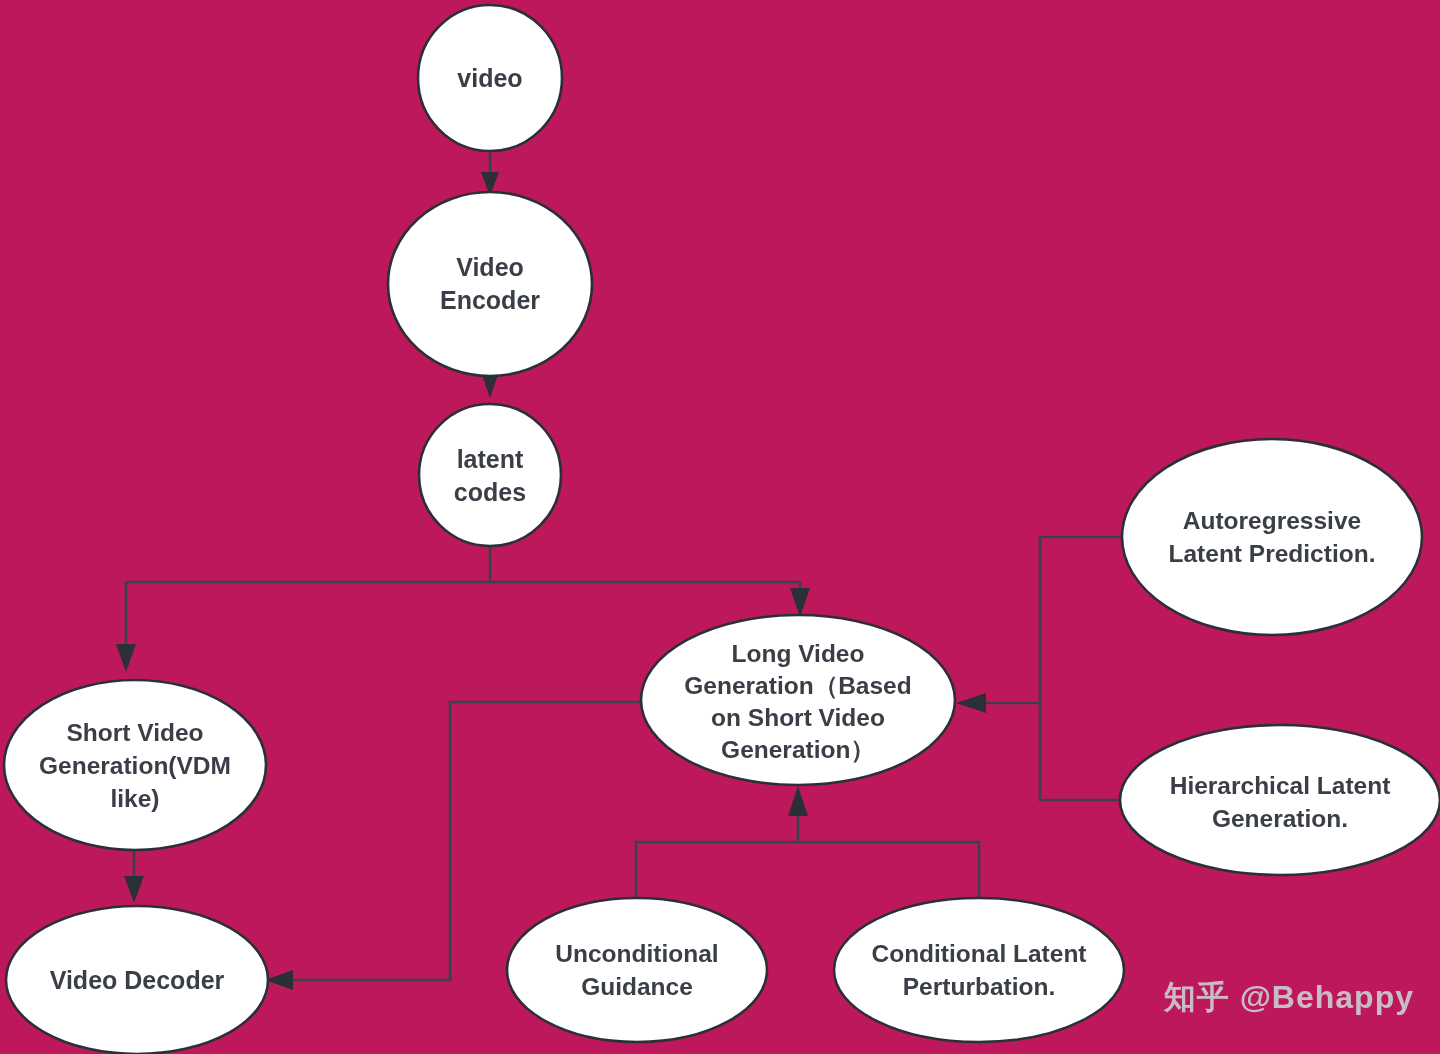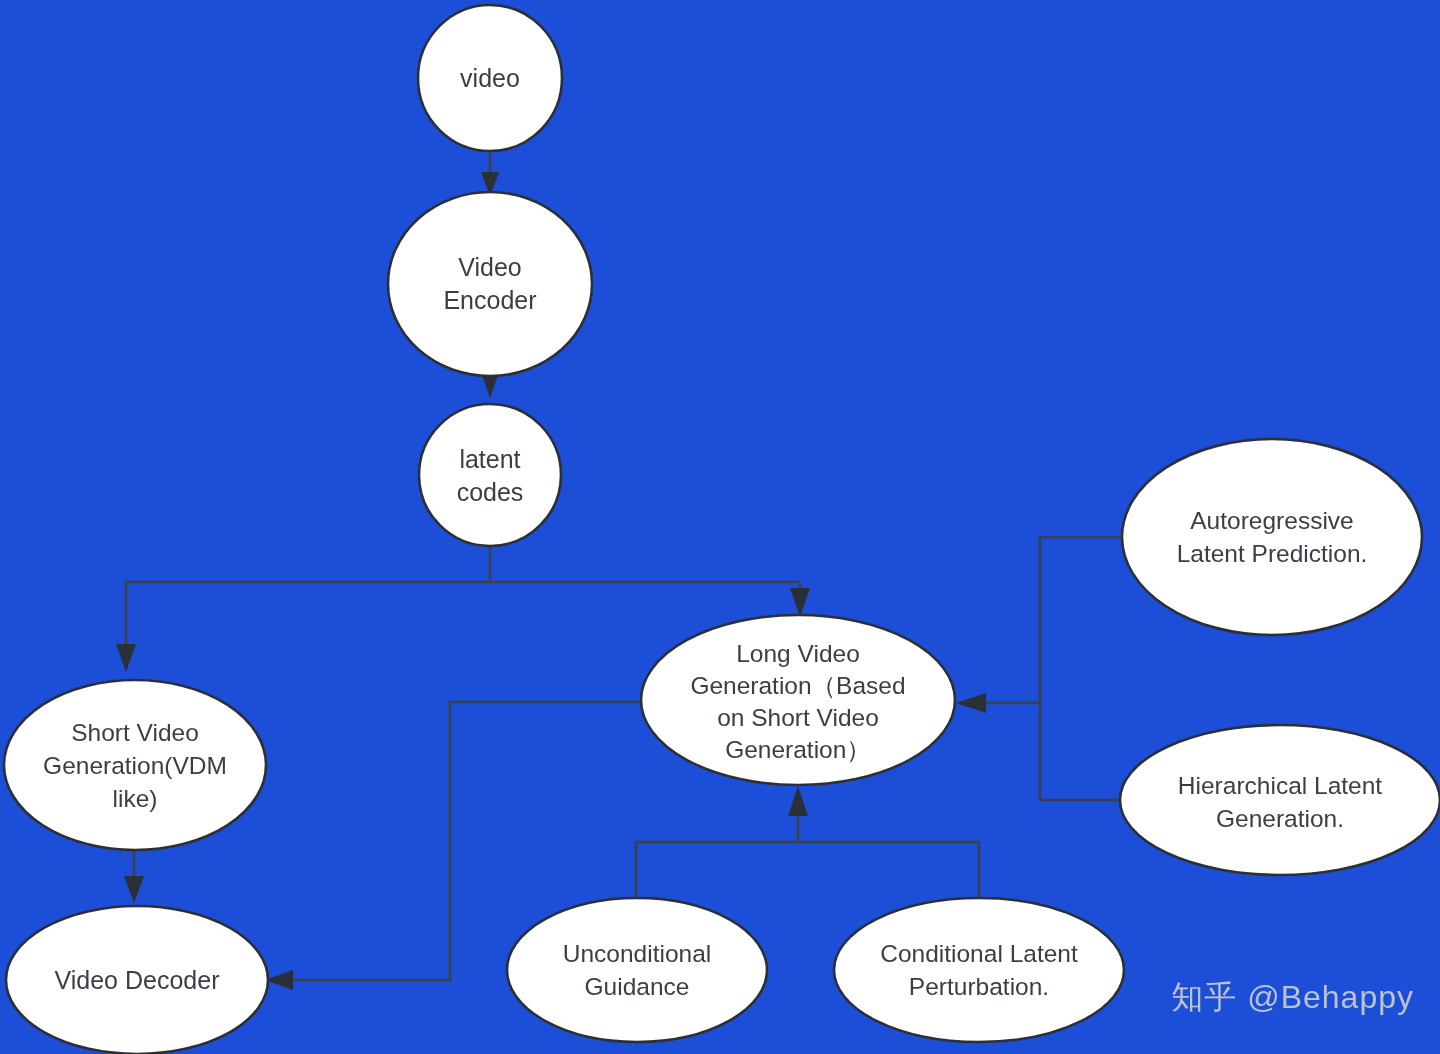--- a/index.html
+++ b/index.html
@@ -11,21 +11,22 @@
   body {
     width: 1440px;
     height: 1054px;
     overflow: hidden;
     font-family: "Liberation Sans", "DejaVu Sans", sans-serif;
   }
   #diagram-root {
     position: relative;
     width: 1440px;
     height: 1054px;
-    background: #1d4ed8;
+    background: #be185d;
+    font-weight: bold;
   }
   svg#flow-svg {
     position: absolute;
     top: 0;
     left: 0;
     width: 1440px;
     height: 1054px;
     display: block;
   }
   .node-shape {

